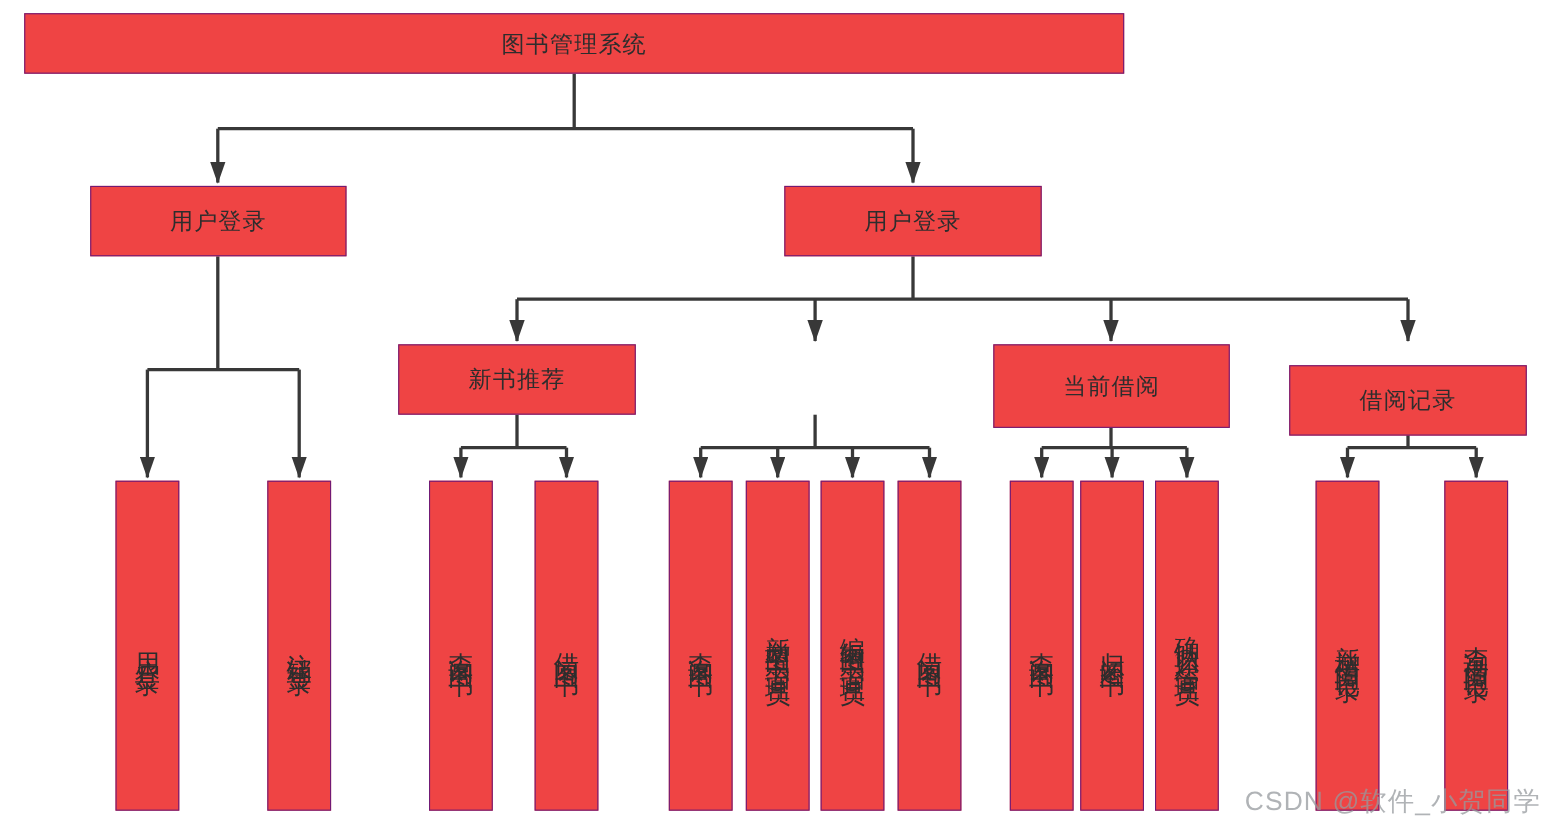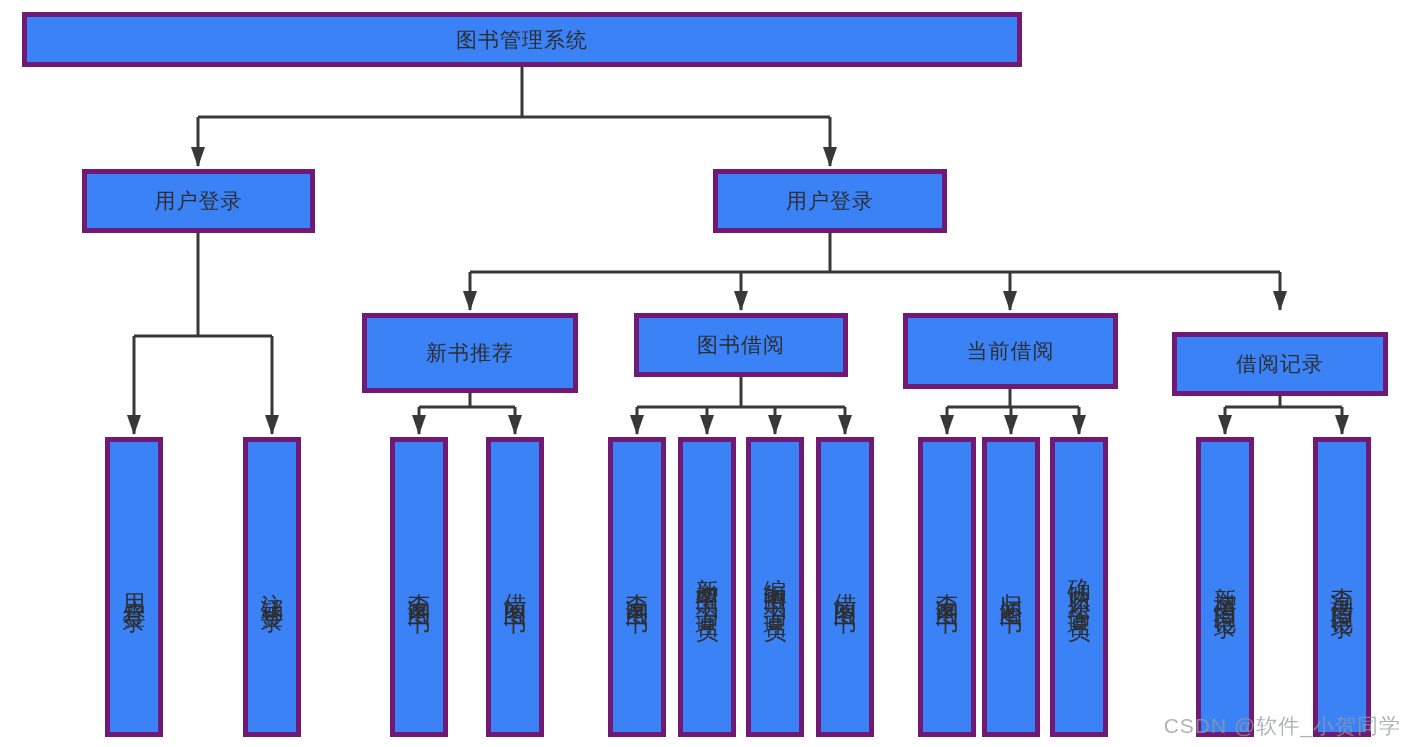--- a/index.html
+++ b/index.html
@@ -4,50 +4,50 @@
 <style>
   html,body{margin:0;padding:0;background:#ffffff;}
   body{
     width:1405px;height:747px;position:relative;overflow:hidden;
     font-family:"Liberation Serif","DejaVu Serif",serif;
     color:#2d2d2d;
   }
   .canvas{position:absolute;inset:0;}
   svg.wires{position:absolute;left:0;top:0;pointer-events:none;}
   .node{
-    position:absolute;box-sizing:border-box;background:#3b82f6;
-    border:5px solid #701a75;display:flex;align-items:center;justify-content:center;
+    position:absolute;box-sizing:border-box;background:#ef4444;
+    border:1px solid #701a75;display:flex;align-items:center;justify-content:center;
     text-align:left;
   }
   .h-node{font-size:21px;letter-spacing:1px;}
   .v-node{
     writing-mode:vertical-rl;text-orientation:mixed;
     font-size:23px;letter-spacing:6px;line-height:1;
   }
   
   #n-root{left:22px;top:12px;width:1000px;height:55px;}
   
   #n-user-login{left:82px;top:169px;width:233px;height:64px;}
   #n-book-mgmt{left:713px;top:169px;width:234px;height:64px;}
   
-  #n-new-book{left:362px;top:313px;width:216px;height:80px;}
+  #n-new-book{left:362px;top:313px;width:216px;height:64px;}
   #n-book-borrow{left:634px;top:313px;width:214px;height:64px;}
   #n-current-borrow{left:903px;top:313px;width:215px;height:76px;}
   #n-borrow-record{left:1172px;top:308px;width:216px;height:64px;margin-top:24px;}
   
   .leaf{top:437px;width:58px;height:300px;}
   #l-a1{left:105px;} #l-a2{left:243px;}
   #l-b1{left:390px;} #l-b2{left:486px;}
   #l-c1{left:608px;} #l-c2{left:678px;} #l-c3{left:746px;} #l-c4{left:816px;}
   #l-d1{left:918px;} #l-d2{left:982px;} #l-d3{left:1050px;}
   #l-e1{left:1196px;} #l-e2{left:1313px;}
   .watermark{
     position:absolute;top:712px;right:4px;
     font-family:"Liberation Sans","DejaVu Sans",sans-serif;
-    font-size:21px;color:rgba(150,153,158,0.75);letter-spacing:1px;
+    font-size:24px;color:rgba(150,153,158,0.75);letter-spacing:1px;
     white-space:nowrap;
   }
 </style>
 </head>
 <body>
 
 <div class="canvas">
 
   <svg class="wires" width="1405" height="747" viewBox="0 0 1405 747">
     <defs>
@@ -98,21 +98,20 @@
       <path d="M1342 407 L1342 434" marker-end="url(#arrow)"></path>
     </g>
   </svg>
 
   <div class="node h-node" id="n-root">图书管理系统</div>
 
   <div class="node h-node" id="n-user-login">用户登录</div>
   <div class="node h-node" id="n-book-mgmt">用户登录</div>
 
   <div class="node h-node" id="n-new-book">新书推荐</div>
-  <div class="node h-node" id="n-book-borrow">图书借阅</div>
   <div class="node h-node" id="n-current-borrow">当前借阅</div>
   <div class="node h-node" id="n-borrow-record">借阅记录</div>
 
   <div class="node v-node leaf" id="l-a1">用户登录</div>
   <div class="node v-node leaf" id="l-a2">注销登录</div>
 
   <div class="node v-node leaf" id="l-b1">查询图书</div>
   <div class="node v-node leaf" id="l-b2">借阅图书</div>
 
   <div class="node v-node leaf" id="l-c1">查询图书</div>

